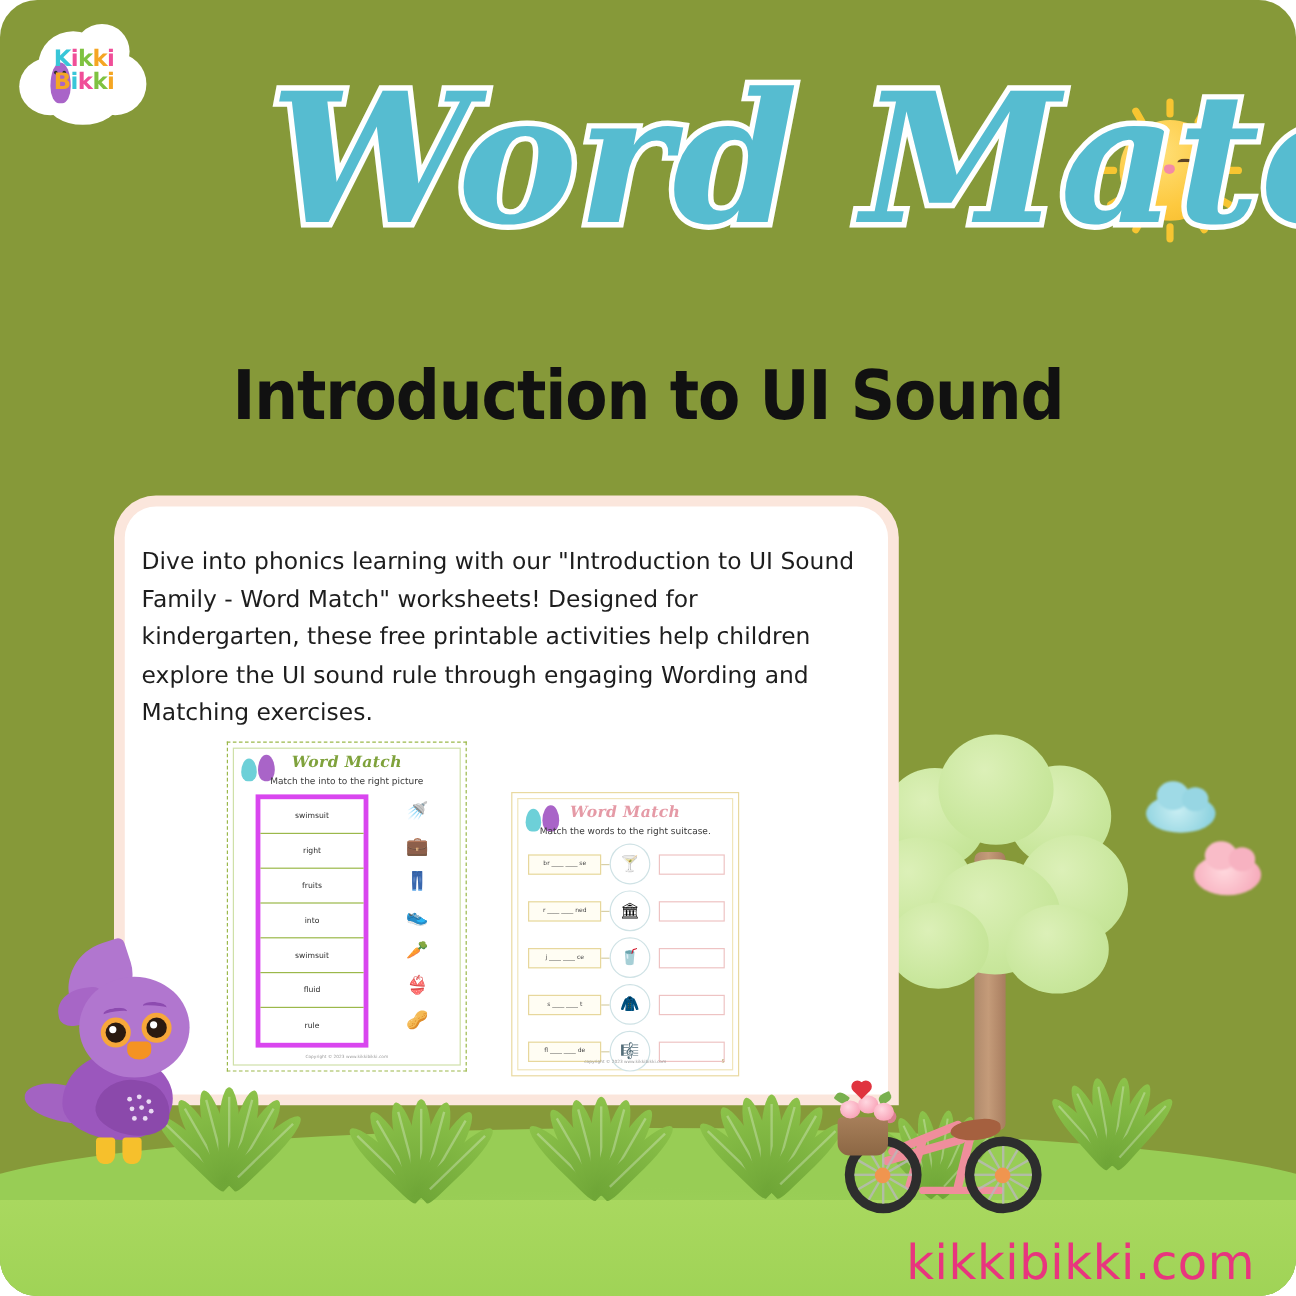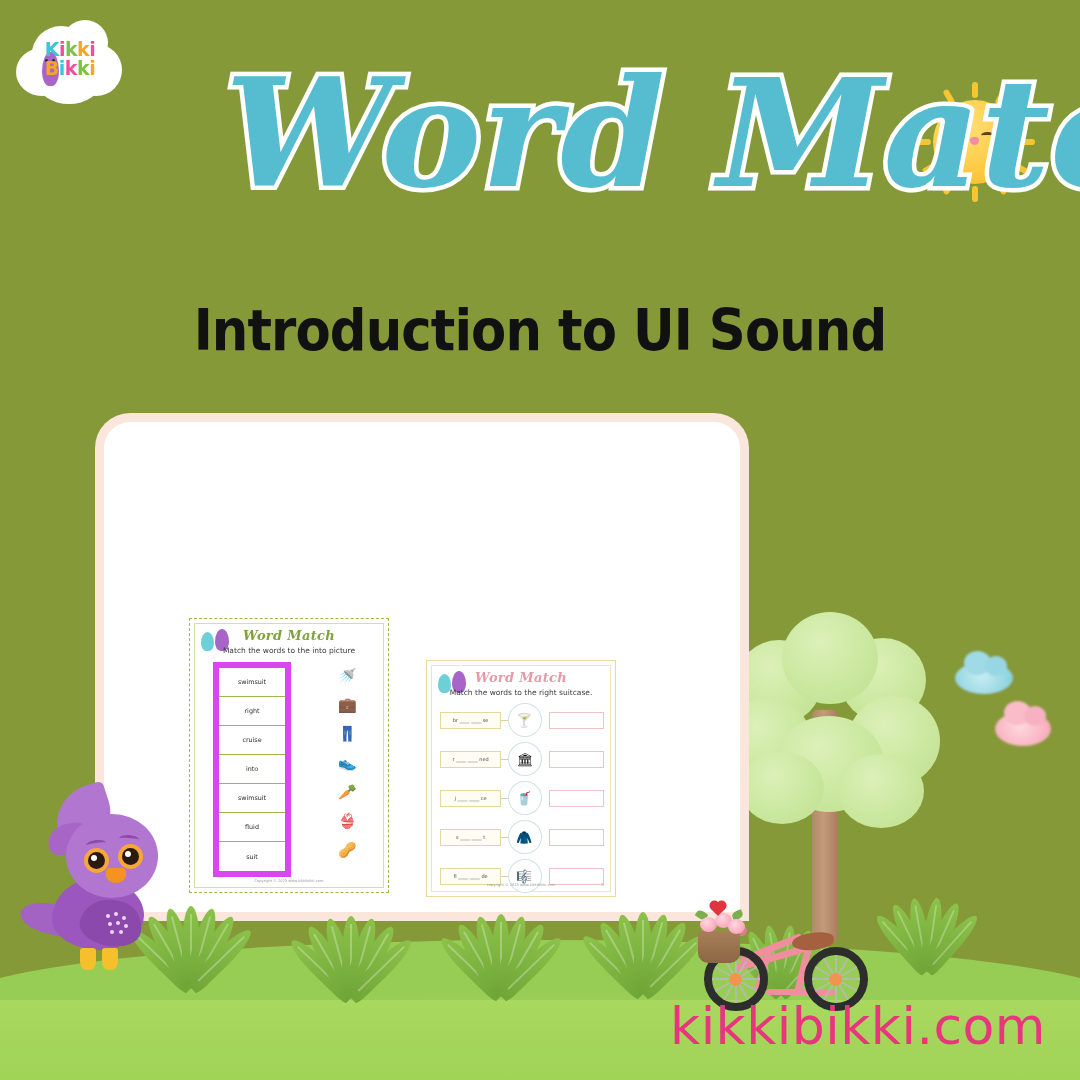--- a/index.html
+++ b/index.html
@@ -6,20 +6,21 @@
   html, body {
     width: 1080px; height: 1080px;
     overflow: hidden;
     font-family: "DejaVu Sans", sans-serif;
   }
   #poster {
     position: relative;
     width: 1080px; height: 1080px;
     background: #869939;
     overflow: hidden;
+    border-radius: 31px;
   }
 
   
   #logo { position: absolute; left: 14px; top: 18px; width: 112px; height: 100px; }
   .cloudblob { position: absolute; background: #ffffff; border-radius: 50%; }
   .lc1 { left: 18px; top: 8px;  width: 58px; height: 56px; }
   .lc2 { left: 48px; top: 2px;  width: 46px; height: 46px; }
   .lc3 { left: 2px;  top: 30px; width: 52px; height: 48px; }
   .lc4 { left: 56px; top: 26px; width: 52px; height: 52px; }
   .lc5 { left: 24px; top: 44px; width: 62px; height: 42px; }
@@ -211,22 +212,22 @@
     text-align: center; font-size: 3.6px; color: #9a9a9a;
     font-family: "DejaVu Sans", sans-serif;
   }
   .sheet-page {
     position: absolute; right: 6px; bottom: 4px;
     font-size: 4.2px; color: #b8a66a; font-family: "DejaVu Sans", sans-serif;
   }
 
   
   #word-column {
-    position: absolute; left: 18px; top: 38px; width: 78px;
-    border: 6px solid #d946ef;
+    position: absolute; left: 18px; top: 38px; width: 94px;
+    border: 4px solid #d946ef;
   }
   #word-column .wcell {
     height: 29px; border-bottom: 1px solid #9bb84a;
     display: flex; align-items: center; justify-content: center;
     font-family: "DejaVu Sans", sans-serif;
     font-size: 6.4px; color: #2b2b2b;
   }
   #word-column .wcell:last-child { border-bottom: none; }
 
   #pic-column { position: absolute; left: 120px; top: 38px; width: 66px; }
@@ -419,23 +420,23 @@
   }
   #bike .heart::before, #bike .heart::after {
     content: ""; position: absolute; width: 10px; height: 10px;
     background: #e0343f; border-radius: 50%;
   }
   #bike .heart::before { left: -5px; top: 0; }
   #bike .heart::after  { left: 0; top: -5px; }
 
   
   #site-url {
-    position: absolute; right: 34px; bottom: 24px;
+    position: absolute; right: 34px; bottom: 4px;
     font-family: "DejaVu Sans", sans-serif;
-    font-size: 52px; font-weight: 400;
+    font-size: 40px; font-weight: 400;
     color: #e8357e; letter-spacing: .5px;
   }
 </style>
 </head>
 <body>
 
 <div id="poster">
 
   <div id="logo">
     <span class="cloudblob lc1"></span>
@@ -528,38 +529,39 @@
       <b class="a"></b>
       <b class="b"></b>
     </div>
   <div class="wc" id="cloud-pink-right">
       <b class="a"></b>
       <b class="b"></b>
     </div>
 
   <div id="card">
     <div id="card-inner">
+      <p id="blurb">Dive into phonics learning with our "Introduction to UI Sound Family - Word Match" worksheets! Designed for kindergarten, these free printable activities help children explore the UI sound rule through engaging Wording and Matching exercises.</p>
 
       <div class="sheet" id="sheet-left">
         <div class="sheet-frame">
           <div class="sheet-mascot">
             <span class="m1"></span>
               <span class="m2"></span>
           </div>
           <div class="sheet-title">Word Match</div>
-          <div class="sheet-sub">Match the words to the into picture</div>
+          <div class="sheet-sub">Match the into to the right picture</div>
 
           <div id="word-column">
             <div class="wcell">swimsuit</div>
             <div class="wcell">right</div>
-            <div class="wcell">cruise</div>
+            <div class="wcell">fruits</div>
             <div class="wcell">into</div>
             <div class="wcell">swimsuit</div>
             <div class="wcell">fluid</div>
-            <div class="wcell">suit</div>
+            <div class="wcell">rule</div>
           </div>
 
           <div id="pic-column">
             <div class="pcell">
                 <span class="glyph">🚿</span>
               </div>
             <div class="pcell">
                 <span class="glyph">💼</span>
               </div>
             <div class="pcell">

